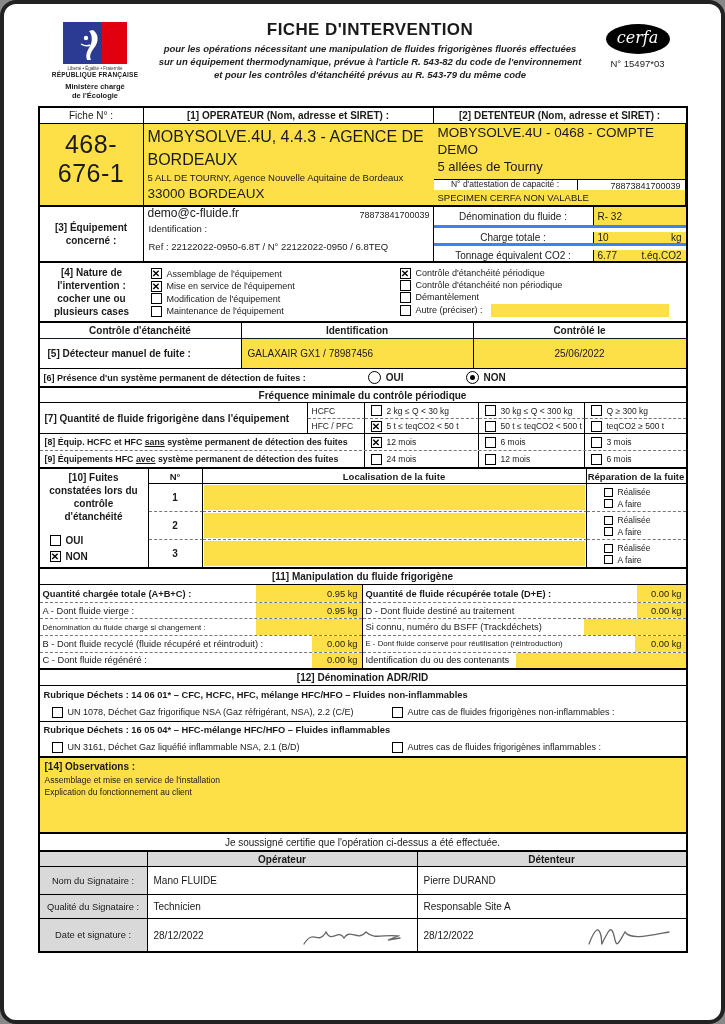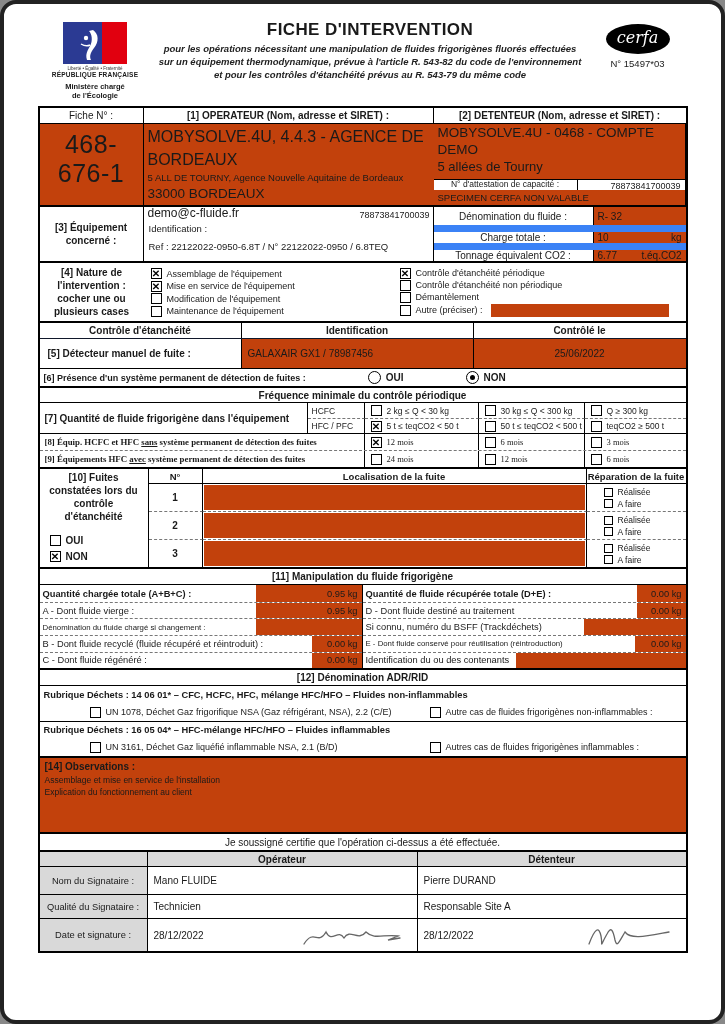--- a/index.html
+++ b/index.html
@@ -22,21 +22,21 @@
   .subtitle { font-size:9.5px; font-style:italic; font-weight:bold; color:#222; line-height:1.35; margin-top:3px; }
   .cerfa { width:100px; text-align:center; padding-top:6px; }
   .cerfa-oval { display:inline-block; background:#000; color:#fff; border-radius:50%;
     width:64px; height:30px; line-height:28px; font-family:"DejaVu Serif", serif;
     font-style:italic; font-size:16px; }
   .cerfa-num { font-size:9.5px; margin-top:4px; }
   
   .form { width:650px; margin:0 auto; border:2px solid #000; font-size:10px; }
   .sec { border-bottom:2px solid #000; }
   .sec:last-child { border-bottom:none; }
-  .blue { background:#c2410c; }
+  .blue { background:#fde047; }
   .gray { background:#D9D9D9; }
   .bold { font-weight:bold; }
   .b-r { border-right:1px solid #000; }
   .b-t { border-top:1px solid #000; }
   .b-td { border-top:1px dashed #777; }
   .vc { display:flex; align-items:center; }
   .cc { display:flex; align-items:center; justify-content:center; }
   
   .cb { width:11px; height:11px; border:1.5px solid #000; background:#fff; display:inline-block;
         position:relative; flex:none; }
@@ -65,21 +65,21 @@
   .det-addr { font-size:9.5px; line-height:1.5; }
   .det-city { font-size:13.5px; line-height:1.35; }
   .det-mail { display:flex; align-items:flex-end; font-size:12px; margin-top:2px; }
   
   .s3 { display:grid; grid-template-columns:104px 290px 252px; grid-template-rows:18px 18px 18px; }
   .s3-lab { grid-row:1/4; font-size:10px; font-weight:bold; text-align:center; line-height:1.3;
         display:flex; flex-direction:column; justify-content:center; }
   .s3-ident { grid-row:1/4; padding:16px 5px; font-size:9.5px; }
   .s3-ref { margin-top:7px; }
   .s3-r { display:flex; }
-  .s3-r + .s3-r { border-top:7px solid #3b82f6;align-items:flex-end; }
+  .s3-r + .s3-r { border-top:3px solid #3b82f6;align-items:flex-end; }
   .s3-rl { width:160px; display:flex; align-items:center; justify-content:center; border-right:1px solid #000; }
   .s3-rv { flex:1; display:flex; align-items:center; padding:0 4px; }
   .s3-unit { margin-left:auto; }
   
   .s4 { display:grid; grid-template-columns:104px 249px 293px; padding:2px 0; min-height:60px; }
   .s4-lab { display:flex; flex-direction:column; justify-content:center; text-align:center;
         font-weight:bold; font-size:10px; line-height:1.3; padding:0 6px; }
   .s4-col { display:flex; flex-direction:column; justify-content:space-around; padding:2px 0 2px 7px; }
   .s4-item { display:flex; align-items:center; font-size:9px; }
   .s4-field { height:13px; width:178px; margin-left:8px; }
@@ -87,21 +87,21 @@
   .s5h { display:grid; grid-template-columns:202px 232px 212px; height:16px; border-bottom:1px solid #0f172a; }
   .s5r { display:grid; grid-template-columns:202px 232px 212px; height:29px; }
   .s5-det { font-weight:bold; padding-left:8px; }
   .s5-val { padding-left:6px; }
   .s6 { display:flex; align-items:center; height:18px; border-top:1px solid #000; font-size:9px; }
   .s6-lab { font-weight:bold; padding-left:4px; }
   .s6-opt { display:flex; align-items:center; font-size:10px; font-weight:bold; }
   
   .fq-h { height:15px; font-weight:bold; display:flex; align-items:center; justify-content:center; border-bottom:1px solid #000; }
   .fq7 { display:grid; grid-template-columns:268px 57px 114px 106px 101px; }
-  .fq89 { display:grid; grid-template-columns:325px 114px 106px 101px;font-family:Liberation Serif, serif; }
+  .fq89 { display:grid; grid-template-columns:325px 114px 106px 101px; }
   .fq-lab { grid-row:1/3; display:flex; align-items:center; padding-left:5px; font-weight:bold; }
   .fq-cell { display:flex; align-items:center; height:15px; font-size:8.5px; padding-left:4px; }
   .fq-opt { display:flex; align-items:center; height:15px; font-size:8.5px; padding-left:6px; }
   .fq-row89lab { display:flex; align-items:center; font-size:8.8px; font-weight:bold; padding-left:5px; height:16px; }
   .fq89 .fq-opt { height:16px; }
   .u { text-decoration:underline; }
   
   .s10 { display:grid; grid-template-columns:109px 54px 384px 99px; grid-template-rows:15px 27px 28px 28px; }
   .s10-lab { grid-row:1/5; display:flex; flex-direction:column; text-align:center; font-weight:bold;
         padding-top:2px; line-height:1.3; }
@@ -116,21 +116,21 @@
   .s10-rep .cb { width:9px; height:9px; }
   
   .s11h { height:16px; font-weight:bold; display:flex; align-items:center; justify-content:center; border-bottom:1px solid #000; }
   .s11 { display:grid; grid-template-columns:323px 323px; }
   .s11-col { display:flex; flex-direction:column; }
   .s11-row { display:flex; height:16.6px; }
   .s11-l { display:flex; align-items:center; padding-left:3px; font-size:9.3px; }
   .s11-v { margin-left:auto; display:flex; align-items:center; justify-content:flex-end; padding-right:4px; font-size:9.3px; }
   
   .s12-r1 { height:17px; display:flex; align-items:center; font-weight:bold; font-size:9.3px; padding-left:4px; }
-  .s12-r2 { height:18px; display:flex; align-items:center; font-size:9px;padding-left:38px; }
+  .s12-r2 { height:18px; display:flex; align-items:center; font-size:9px; }
   .s12-c1 { display:flex; align-items:center; width:352px; padding-left:12px; }
   .s12-c2 { display:flex; align-items:center; }
   
   .s13 { height:37px; padding:2px 4px; }
   .s13-h { font-weight:bold; font-size:9.8px; }
   .s13-c { text-align:center; margin-top:5px; }
   .s14 { height:76px; padding:3px 5px; }
   .s14-h { font-weight:bold; font-size:10px; }
   .s14-line { font-size:8.5px; margin-top:3px; line-height:1.3; }
   .s14-line + .s14-line { margin-top:1px; }

